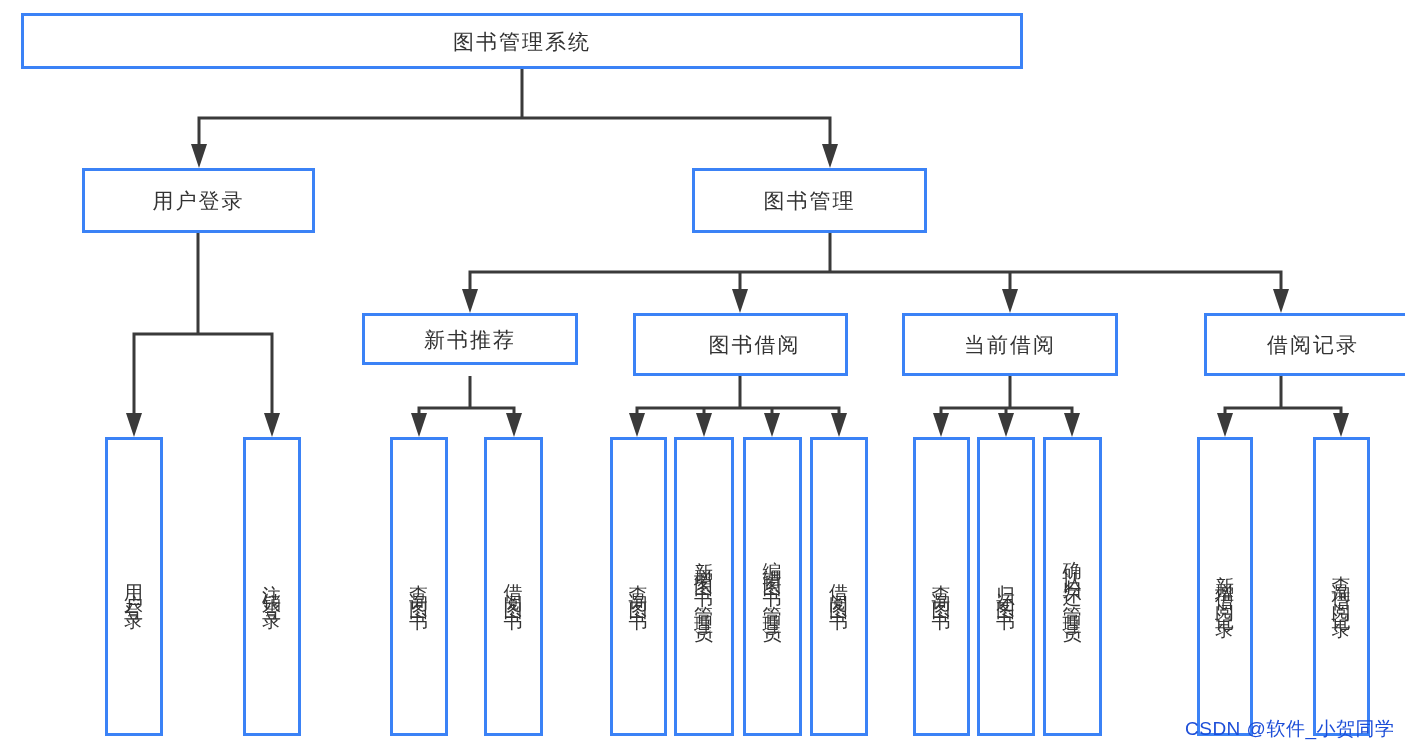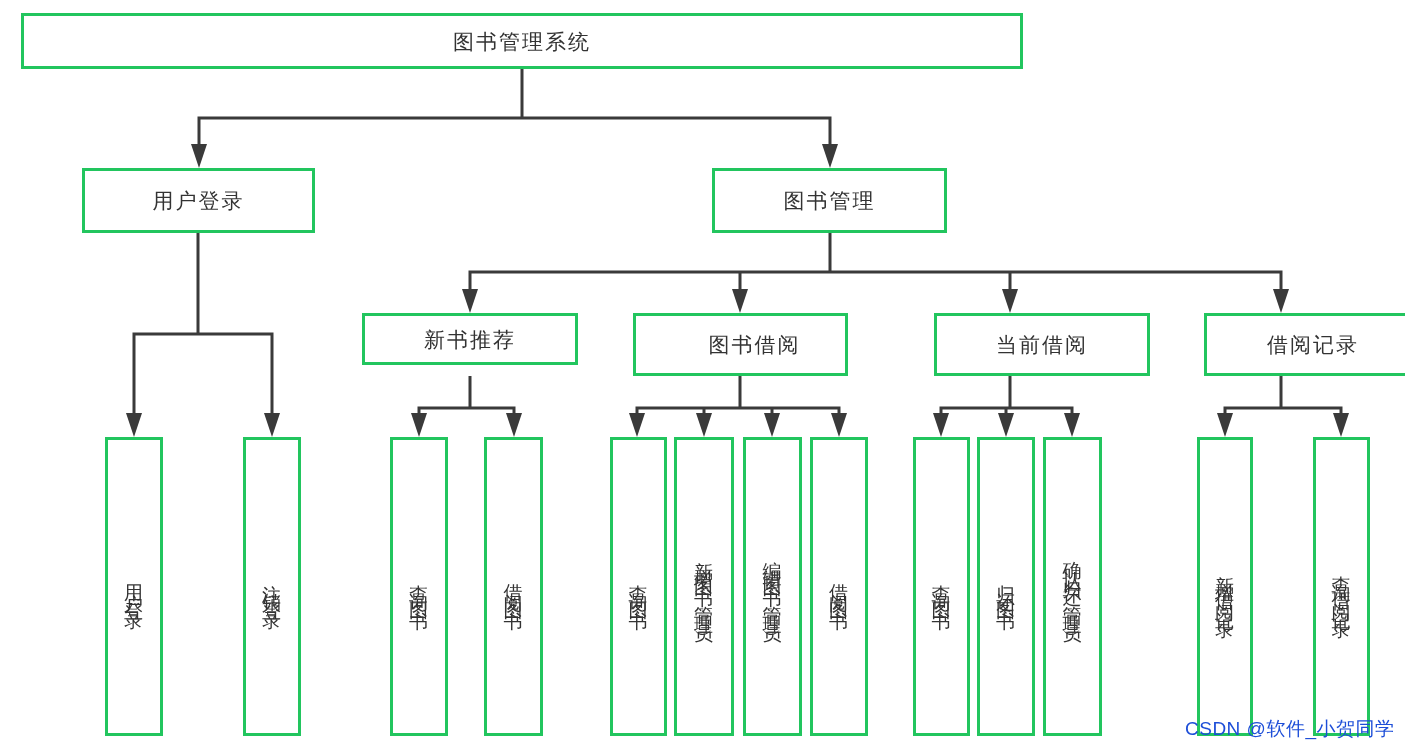--- a/index.html
+++ b/index.html
@@ -18,21 +18,21 @@
   .connectors {
     position: absolute;
     left: 0;
     top: 0;
     z-index: 1;
   }
   .node {
     position: absolute;
     box-sizing: border-box;
     background: #ffffff;
-    border: 3px solid #22c55e;
+    border: 3px solid #3b82f6;
     display: flex;
     align-items: center;
     justify-content: center;
     z-index: 2;
   }
   .node .lbl {
     color: #333333;
     font-size: 21px;
     letter-spacing: 2px;
     white-space: nowrap;
@@ -108,31 +108,31 @@
     </g>
   </svg>
 
   <div class="node" style="left:21px; top:13px; width:1002px; height:56px;">
     <span class="lbl">图书管理系统</span>
   </div>
 
   <div class="node" style="left:82px; top:168px; width:233px; height:65px;">
     <span class="lbl">用户登录</span>
   </div>
-  <div class="node" style="left:712px; top:168px; width:235px; height:65px;">
+  <div class="node" style="left:692px; top:168px; width:235px; height:65px;">
     <span class="lbl">图书管理</span>
   </div>
 
   <div class="node" style="left:362px; top:313px; width:216px; height:52px;">
     <span class="lbl">新书推荐</span>
   </div>
   <div class="node" style="left:633px; top:313px; width:215px; height:63px;padding-left:28px;">
     <span class="lbl">图书借阅</span>
   </div>
-  <div class="node" style="left:902px; top:313px; width:216px; height:63px;margin-left:32px;">
+  <div class="node" style="left:902px; top:313px; width:216px; height:63px;">
     <span class="lbl">当前借阅</span>
   </div>
   <div class="node" style="left:1172px; top:313px; width:218px; height:63px;margin-left:32px;">
     <span class="lbl">借阅记录</span>
   </div>
 
   <div class="node leaf" style="left:105px; top:437px; width:58px; height:299px;">
     <span class="lbl">用户登录</span>
   </div>
   <div class="node leaf" style="left:243px; top:437px; width:58px; height:299px;">

